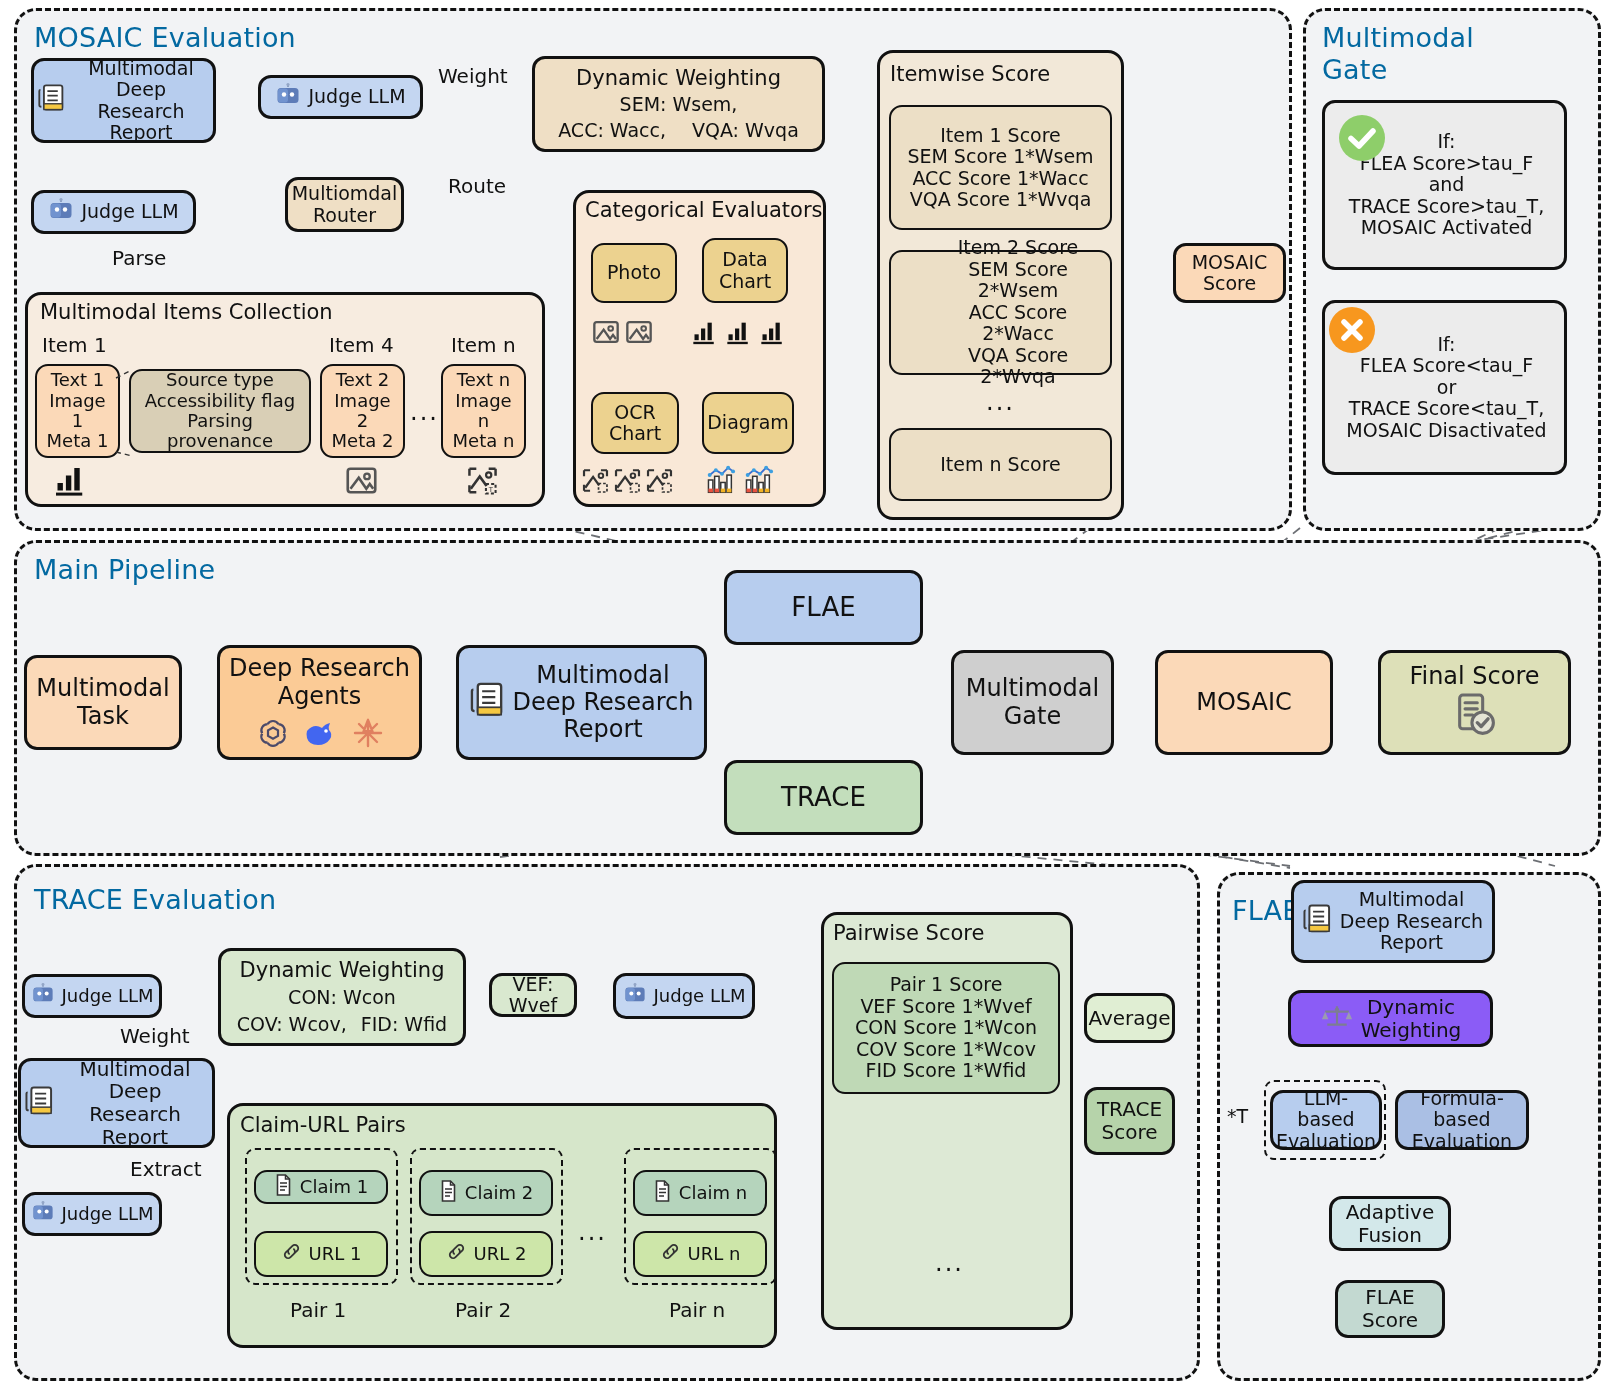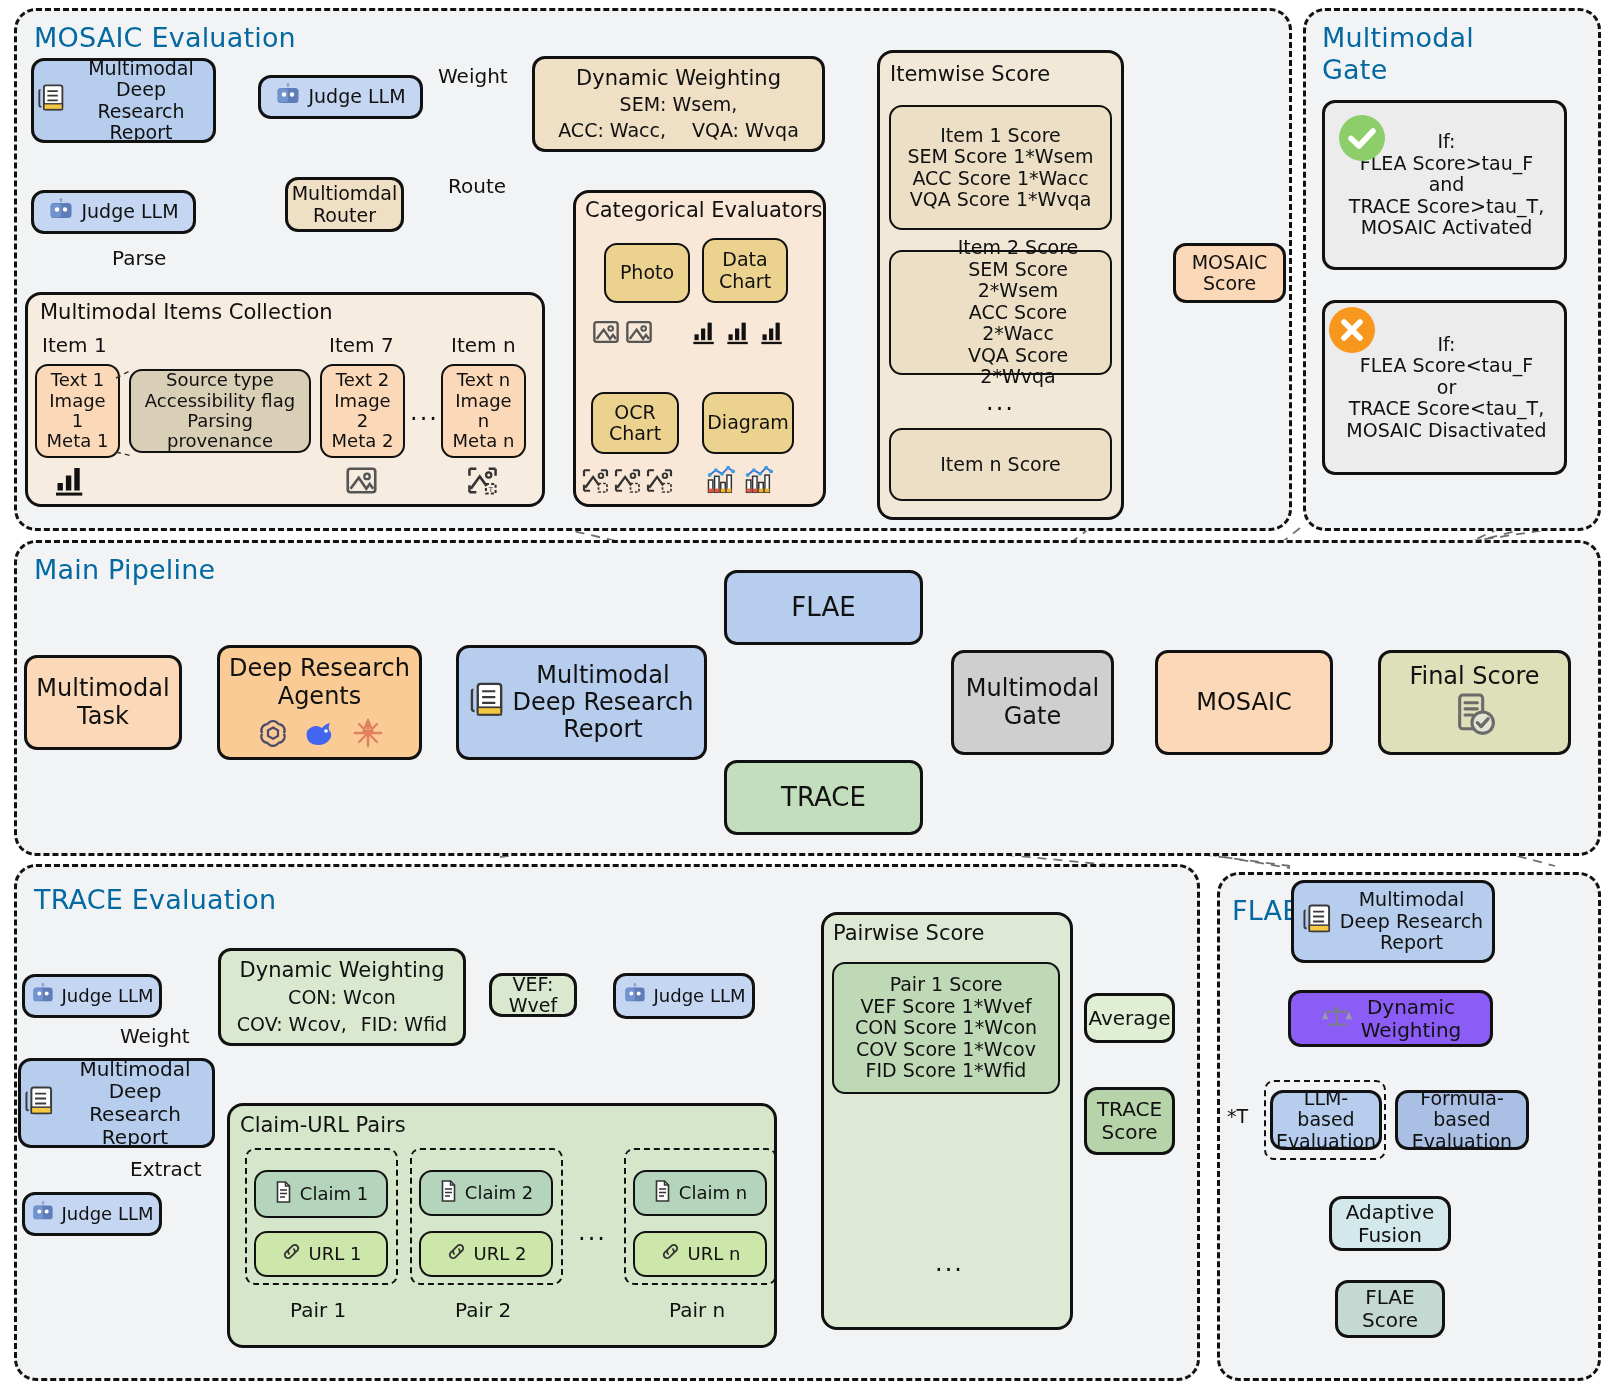--- a/index.html
+++ b/index.html
@@ -197,21 +197,21 @@
     <span style="font-size:19px;">SEM: Wsem,</span>
     <span style="font-size:19px;display:flex;gap:26px;">
       <i style="font-style:normal">ACC: Wacc,</i>
       <i style="font-style:normal">VQA: Wvqa</i>
     </span>
   </div>
 
   <div class="group f-cream2" style="left:25px;top:292px;width:520px;height:215px;"></div>
   <div class="group-title" style="left:40px;top:300px;">Multimodal Items Collection</div>
   <div class="lbl" style="left:42px;top:333px;">Item 1</div>
-  <div class="lbl" style="left:329px;top:333px;">Item 7</div>
+  <div class="lbl" style="left:329px;top:333px;">Item 4</div>
   <div class="lbl" style="left:451px;top:333px;">Item n</div>
 
   <div class="node thin f-peach" style="left:35px;top:364px;width:85px;height:94px;font-size:18px;white-space:pre-line;">Text 1
 Image 1
 Meta 1</div>
   <div class="node thin f-taupe" style="left:129px;top:369px;width:182px;height:84px;font-size:18px;white-space:pre-line;">Source type
 Accessibility flag
 Parsing provenance</div>
   <div class="node thin f-peach" style="left:320px;top:364px;width:85px;height:94px;font-size:18px;white-space:pre-line;">Text 2
 Image 2
@@ -251,21 +251,21 @@
       <circle cx="16.5" cy="8" r="1.9" fill="none" stroke="#333" stroke-width="1.6"></circle>
       <path d="M3.5 18 L10 9 L15 16" fill="none" stroke="#333" stroke-width="1.9"></path>
       <rect x="14.5" y="14.5" width="7" height="7" fill="none" stroke="#333" stroke-width="1.5" stroke-dasharray="2.2,1.6"></rect>
       <text x="18" y="20" font-size="5" text-anchor="middle" fill="#333">T</text>
     </svg>
   </div>
 
   <div class="group f-cream2" style="left:573px;top:190px;width:253px;height:317px;background:#f9e8d7;"></div>
   <div class="group-title" style="left:585px;top:198px;">Categorical Evaluators</div>
 
-  <div class="node thin f-gold" style="left:591px;top:243px;width:86px;height:60px;white-space:pre-line;margin-left:13px;">Photo</div>
+  <div class="node thin f-gold" style="left:591px;top:243px;width:86px;height:60px;white-space:pre-line;">Photo</div>
   <div class="node thin f-gold" style="left:702px;top:238px;width:86px;height:65px;white-space:pre-line;">Data
 Chart</div>
   <div class="iconrow" style="left:592px;top:318px;">
     <svg width="28" height="28" viewBox="0 0 24 24">
         <rect x="2" y="3.5" width="20" height="17" rx="2" fill="none" stroke="#555" stroke-width="2"></rect>
         <circle cx="16" cy="9" r="2" fill="none" stroke="#555" stroke-width="1.7"></circle>
         <path d="M4 18 L10 10 L15.5 18 L18 14.5 L20.5 18" fill="none" stroke="#555" stroke-width="2"></path>
       </svg>
     <svg width="28" height="28" viewBox="0 0 24 24">
         <rect x="2" y="3.5" width="20" height="17" rx="2" fill="none" stroke="#555" stroke-width="2"></rect>
@@ -562,21 +562,21 @@
           </svg>
       </span>
       <span>Judge LLM</span>
     </span>
   </div>
 
   <div class="group f-green2" style="left:227px;top:1103px;width:550px;height:245px;background:#d6e6ca;"></div>
   <div class="group-title" style="left:240px;top:1113px;">Claim-URL Pairs</div>
 
   <div class="dashgroup" style="left:245px;top:1148px;width:153px;height:137px;"></div>
-  <div class="node thin f-greenclaim" style="left:254px;top:1170px;width:134px;height:48px;font-size:18px;">
+  <div class="node thin f-greenclaim" style="left:254px;top:1170px;width:134px;height:34px;font-size:18px;">
     <span class="row">
         <span><svg width="19" height="22" viewBox="0 0 18 22">
             <path d="M3 1 h8 l4 4 v16 h-12 z" fill="#fff" stroke="#333" stroke-width="1.6"></path>
             <path d="M11 1 v4 h4" fill="none" stroke="#333" stroke-width="1.5"></path>
             <g stroke="#333" stroke-width="1.3">
               <path d="M5.5 9h7M5.5 12.5h7M5.5 16h5"></path>
             </g>
           </svg></span>
         <span>Claim 1</span>
       </span>

